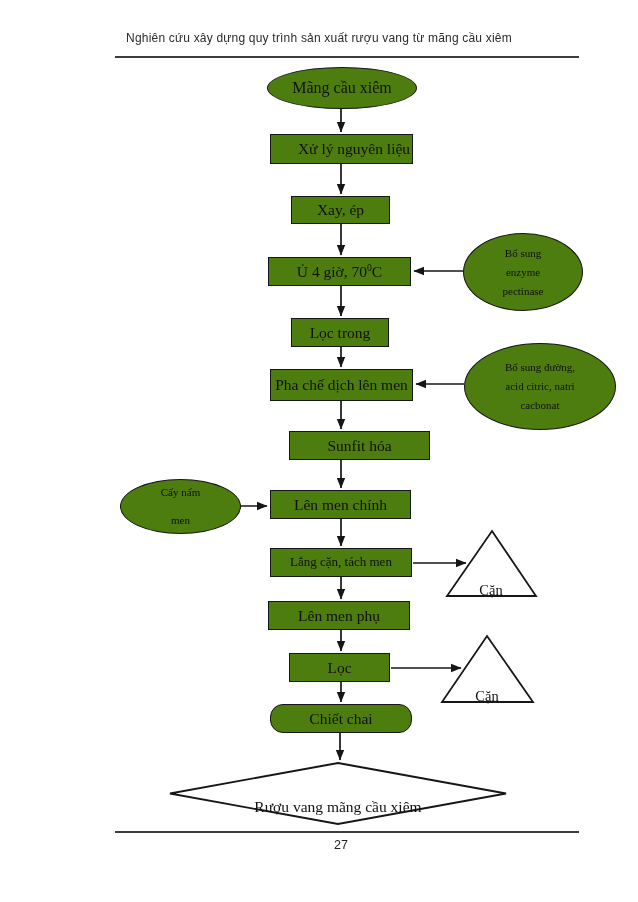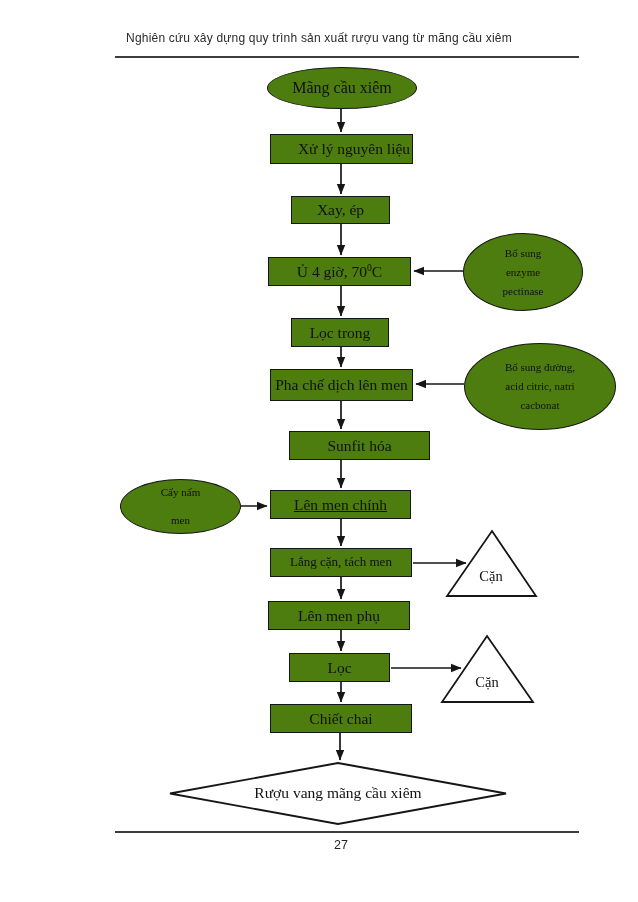--- a/index.html
+++ b/index.html
@@ -13,21 +13,21 @@
   .ftr-num{position:absolute;left:0;top:838px;width:682px;text-align:center;
         font-family:"Liberation Sans","DejaVu Sans",sans-serif;font-size:12.5px;color:#222;}
   svg.wires{position:absolute;left:0;top:0;}
   .node{position:absolute;box-sizing:border-box;background:#4d7c0f;border:1.6px solid #161616;
         display:flex;align-items:center;justify-content:center;text-align:center;
         font-size:15.5px;line-height:1.15;}
   .ellipse{border-radius:50%;border-width:1.8px;flex-direction:column;}
   .ellipse .ln{display:block;}
   .sidenote{font-size:11px;line-height:19px;}
   .overlay{position:absolute;display:flex;align-items:center;justify-content:center;
-        text-align:center;font-size:14.5px;background:transparent;}
+        text-align:center;font-size:14.5px;background:transparent;margin-top:14px;}
   .diamond-label{font-size:15.5px;}
   sup{font-size:.62em;vertical-align:super;line-height:0;}
 </style>
 </head>
 <body>
 
 <div class="page">
 
   <div class="hdr-title">Nghiên cứu xây dựng quy trình sản xuất rượu vang từ mãng cầu xiêm</div>
   <div class="hdr-rule"></div>
@@ -85,37 +85,37 @@
   </div>
 
   <div class="node" style="left:270px;top:369px;width:143px;height:32px;">
     <span>Pha chế dịch lên men</span>
   </div>
 
   <div class="node" style="left:269px;top:431px;width:141px;height:29px;margin-left:20px;">
     <span>Sunfit hóa</span>
   </div>
 
-  <div class="node" style="left:270px;top:490px;width:141px;height:29px;text-decoration:underline;">
+  <div class="node" style="left:270px;top:490px;width:141px;height:29px;">
     <span>Lên men chính</span>
   </div>
 
   <div class="node" style="left:270px;top:548px;width:142px;height:29px;font-size:13px;">
     <span>Lắng cặn, tách men</span>
   </div>
 
   <div class="node" style="left:268px;top:601px;width:142px;height:29px;">
     <span>Lên men phụ</span>
   </div>
 
   <div class="node" style="left:289px;top:653px;width:101px;height:29px;">
     <span>Lọc</span>
   </div>
 
-  <div class="node" style="left:270px;top:704px;width:142px;height:29px;">
+  <div class="node" style="left:270px;top:704px;width:142px;height:29px;border-radius:13px;">
     <span>Chiết chai</span>
   </div>
 
   <div class="node ellipse sidenote" style="left:463px;top:233px;width:120px;height:78px;">
     <span class="ln">Bổ sung</span>
     <span class="ln">enzyme</span>
     <span class="ln">pectinase</span>
   </div>
 
   <div class="node ellipse sidenote" style="left:464px;top:343px;width:152px;height:87px;">

